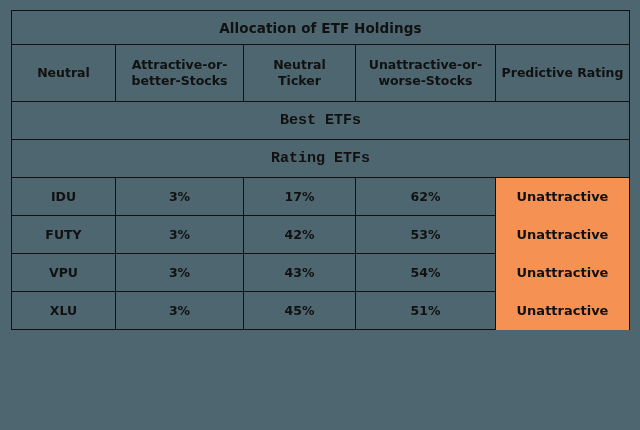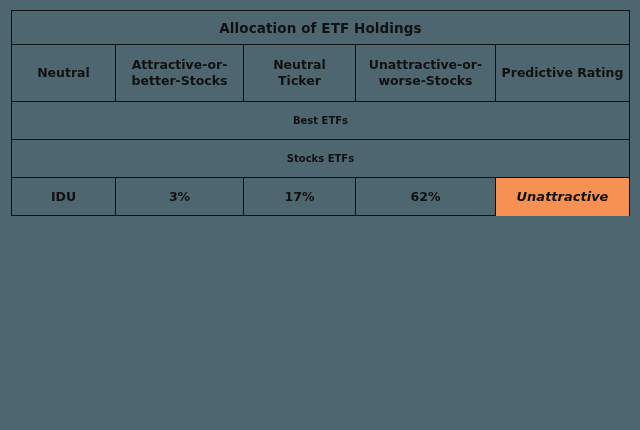--- a/index.html
+++ b/index.html
@@ -60,36 +60,36 @@
     line-height: 16px;
     padding: 0 3px;
   }
   .head-cell.rating {
     font-size: 12.5px;
     padding: 0 1px;
     white-space: nowrap;
   }
   .section-cell {
     height: 37px;
-    font-size: 10px;
+    font-size: 15px;
+    font-family: Liberation Mono, monospace;
   }
   .data-cell {
     height: 37px;
     font-size: 12.5px;
   }
   .rating-yellow {
     background: #ffff00 !important;
     font-size: 13px;
   }
   .rating-orange {
     background: #f69154 !important;
     font-size: 13px;
     border-top: none !important;
     border-bottom: none !important;
-    font-style: italic;
   }
   .rating-orange.first { border-top: 1px solid #111111 !important; }
   .rating-orange.last  { border-bottom: 1px solid #111111 !important; }
 </style>
 </head>
 <body>
 
 <div class="page">
   <div class="table-wrap">
     <table class="etf">
@@ -119,26 +119,47 @@
             <span>worse-Stocks</span>
           </th>
           <th class="head-cell rating">Predictive Rating</th>
         </tr>
 
         <tr>
           <td class="section-cell" colspan="5">Best ETFs</td>
         </tr>
 
         <tr>
-          <td class="section-cell" colspan="5">Stocks ETFs</td>
+          <td class="section-cell" colspan="5">Rating ETFs</td>
         </tr>
 
         <tr>
           <td class="data-cell">IDU</td>
           <td class="data-cell">3%</td>
           <td class="data-cell">17%</td>
           <td class="data-cell">62%</td>
           <td class="data-cell rating-orange first">Unattractive</td>
         </tr>
+        <tr>
+          <td class="data-cell">FUTY</td>
+          <td class="data-cell">3%</td>
+          <td class="data-cell">42%</td>
+          <td class="data-cell">53%</td>
+          <td class="data-cell rating-orange">Unattractive</td>
+        </tr>
+        <tr>
+          <td class="data-cell">VPU</td>
+          <td class="data-cell">3%</td>
+          <td class="data-cell">43%</td>
+          <td class="data-cell">54%</td>
+          <td class="data-cell rating-orange">Unattractive</td>
+        </tr>
+        <tr>
+          <td class="data-cell">XLU</td>
+          <td class="data-cell">3%</td>
+          <td class="data-cell">45%</td>
+          <td class="data-cell">51%</td>
+          <td class="data-cell rating-orange">Unattractive</td>
+        </tr>
       </tbody>
     </table>
   </div>
 </div>
 
 </body></html>

